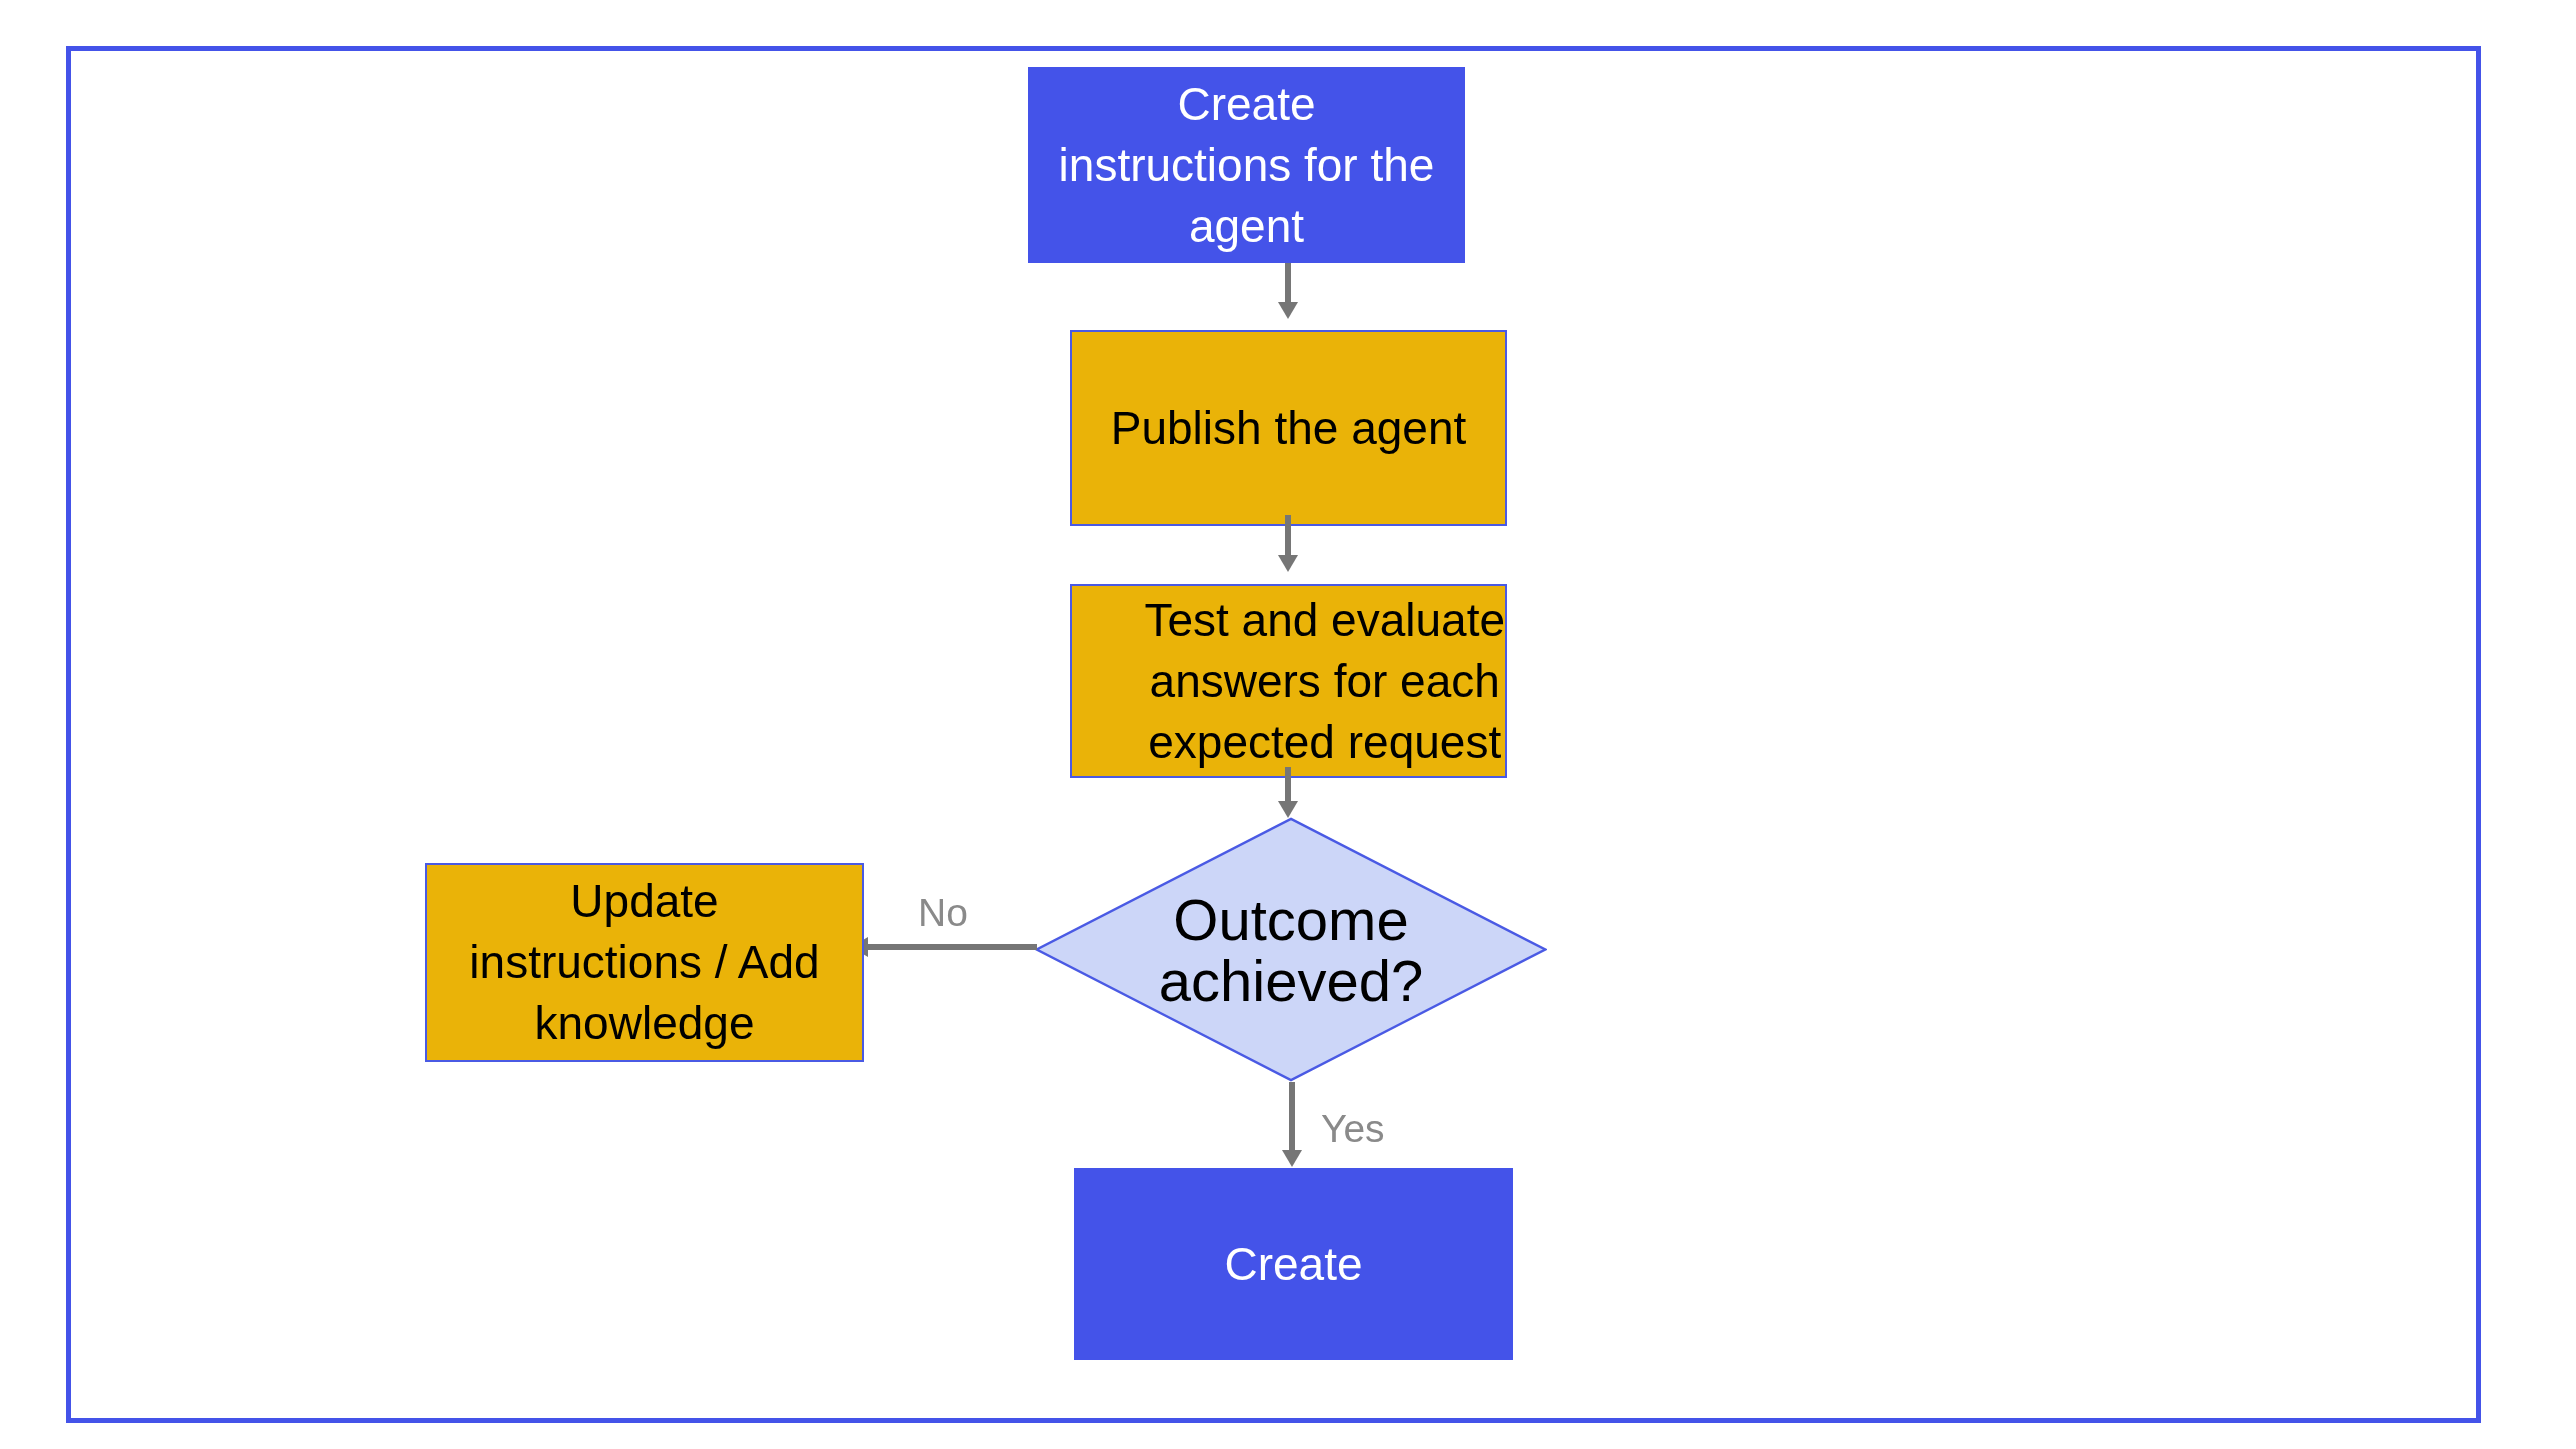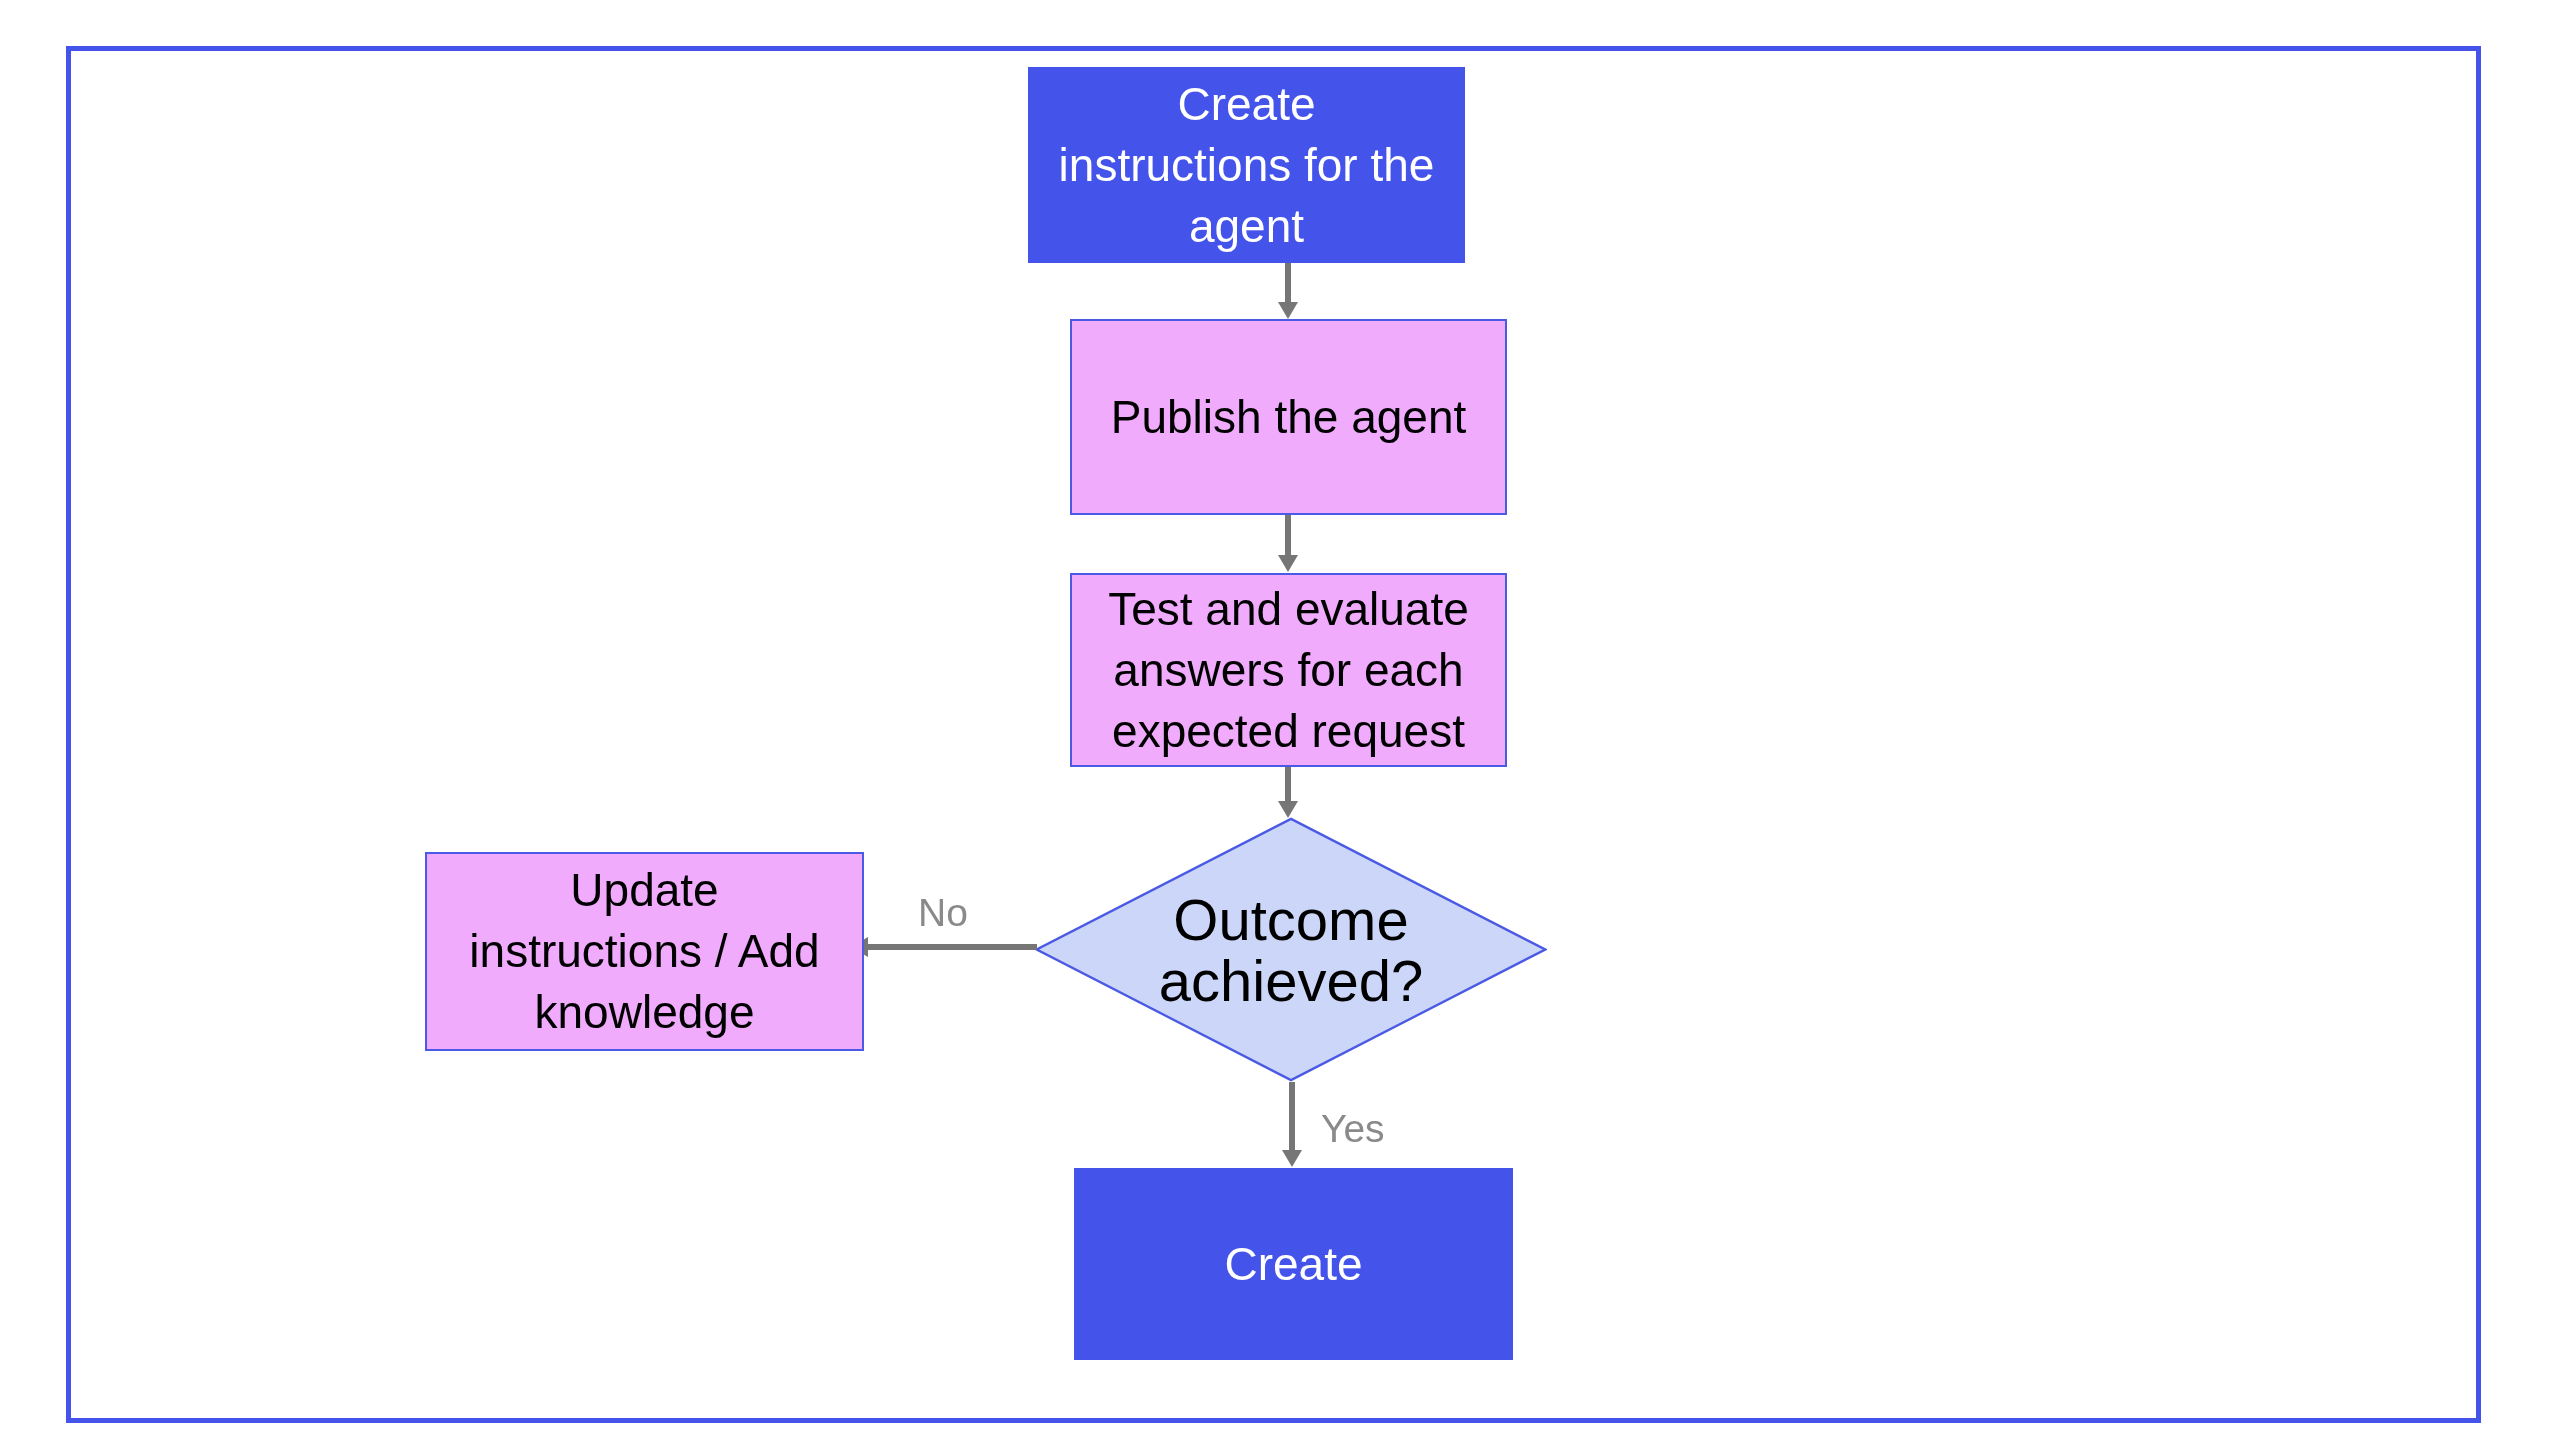--- a/index.html
+++ b/index.html
@@ -20,24 +20,24 @@
   }
   .frame{
     position:absolute;left:66px;top:46px;width:2415px;height:1377px;
     border:5.3px solid var(--frame-blue);background:transparent;
   }
   .node{
     position:absolute;display:flex;align-items:center;justify-content:center;
     text-align:center;font-size:46px;line-height:61px;white-space:pre-line;
   }
   .node.solid{background:var(--fill-blue);color:var(--text-light);}
-  .node.outline{background:#f0abfc;color:var(--text-dark);border:2.3px solid var(--stroke-blue);}
+  .node.outline{background:#eab308;color:var(--text-dark);border:2.3px solid var(--stroke-blue);margin-top:11px;}
   .node-create {left:1028px;top:67px;width:437px;height:196px;}
   .node-publish{left:1070px;top:319px;width:437px;height:196px;}
-  .node-test   {left:1070px;top:573px;width:437px;height:194px;}
+  .node-test   {left:1070px;top:573px;width:437px;height:194px;justify-content:flex-end;}
   .node-update {left:425px;top:852px;width:439px;height:199px;}
   .node-success{left:1074px;top:1168px;width:439px;height:192px;}
   .diamond-wrap{position:absolute;left:1035px;top:817px;width:512px;height:265px;}
   .diamond-wrap svg{position:absolute;left:0;top:0;}
   .diamond-label{
     position:absolute;inset:0;display:flex;align-items:center;justify-content:center;
     text-align:center;font-size:58px;line-height:61px;color:var(--text-dark);white-space:pre-line;
   }
   .vline{position:absolute;width:5.9px;background:var(--arrow-gray);}
   .hline{position:absolute;height:5.9px;background:var(--arrow-gray);}

